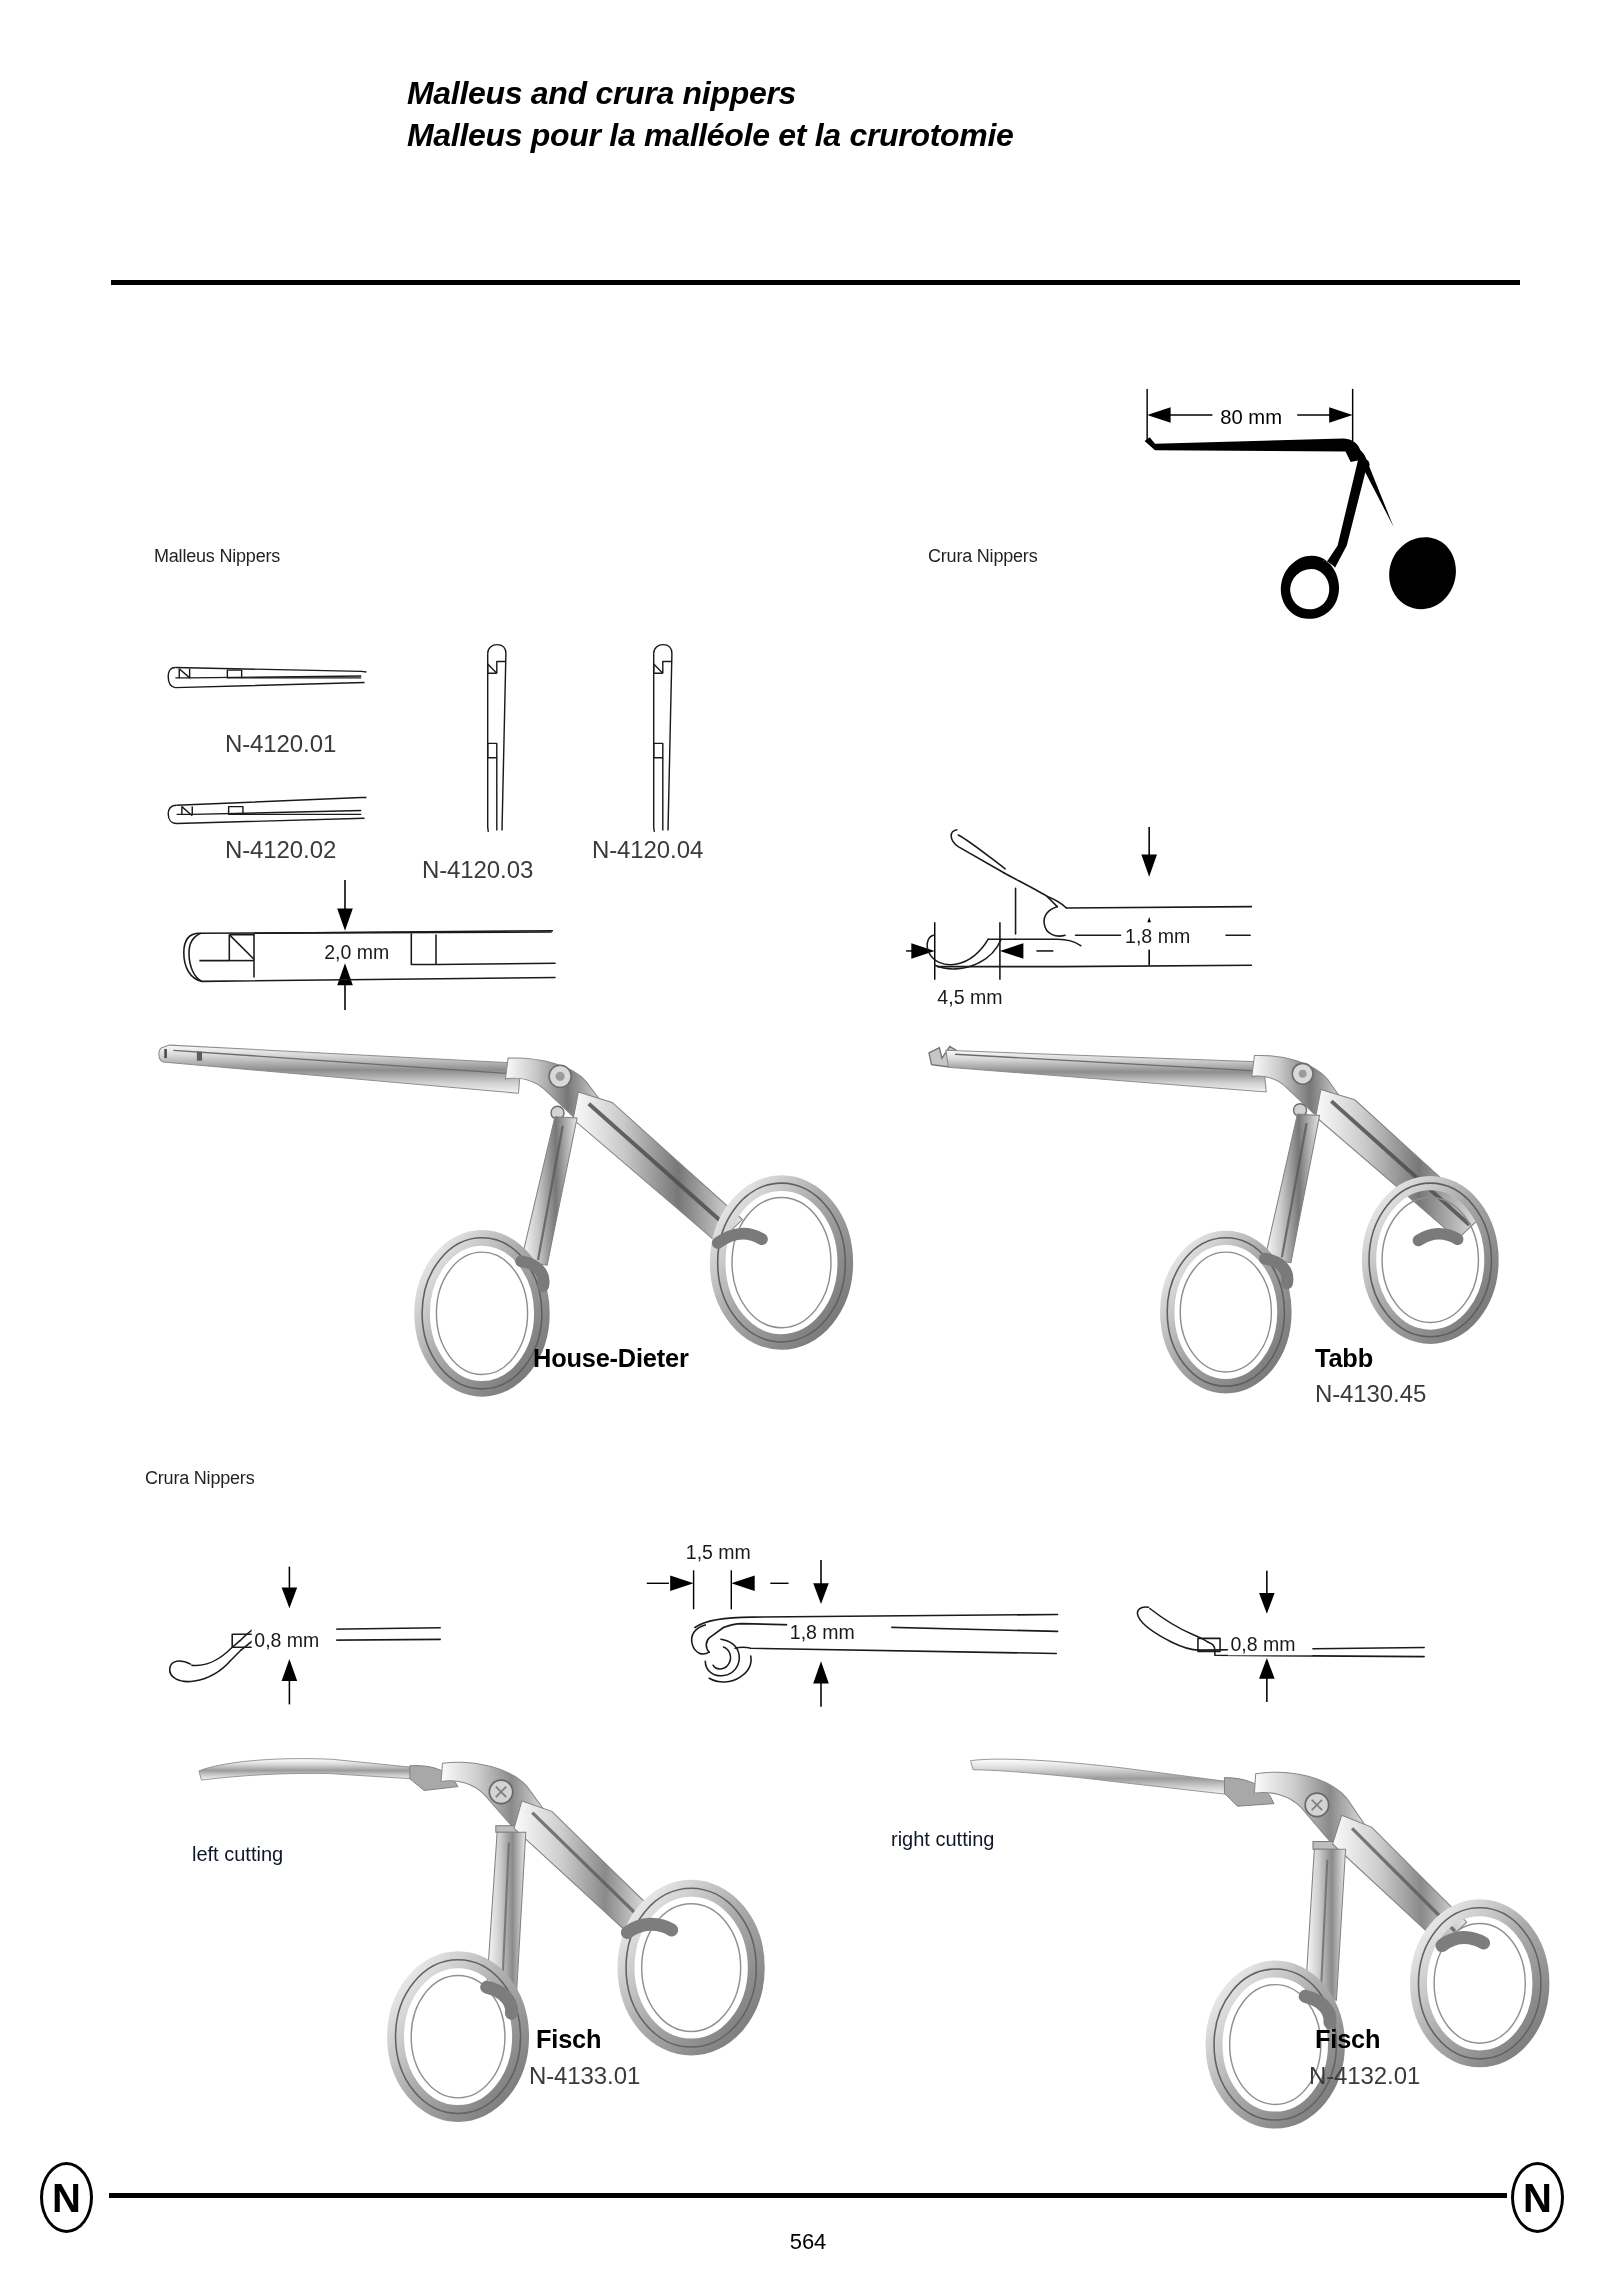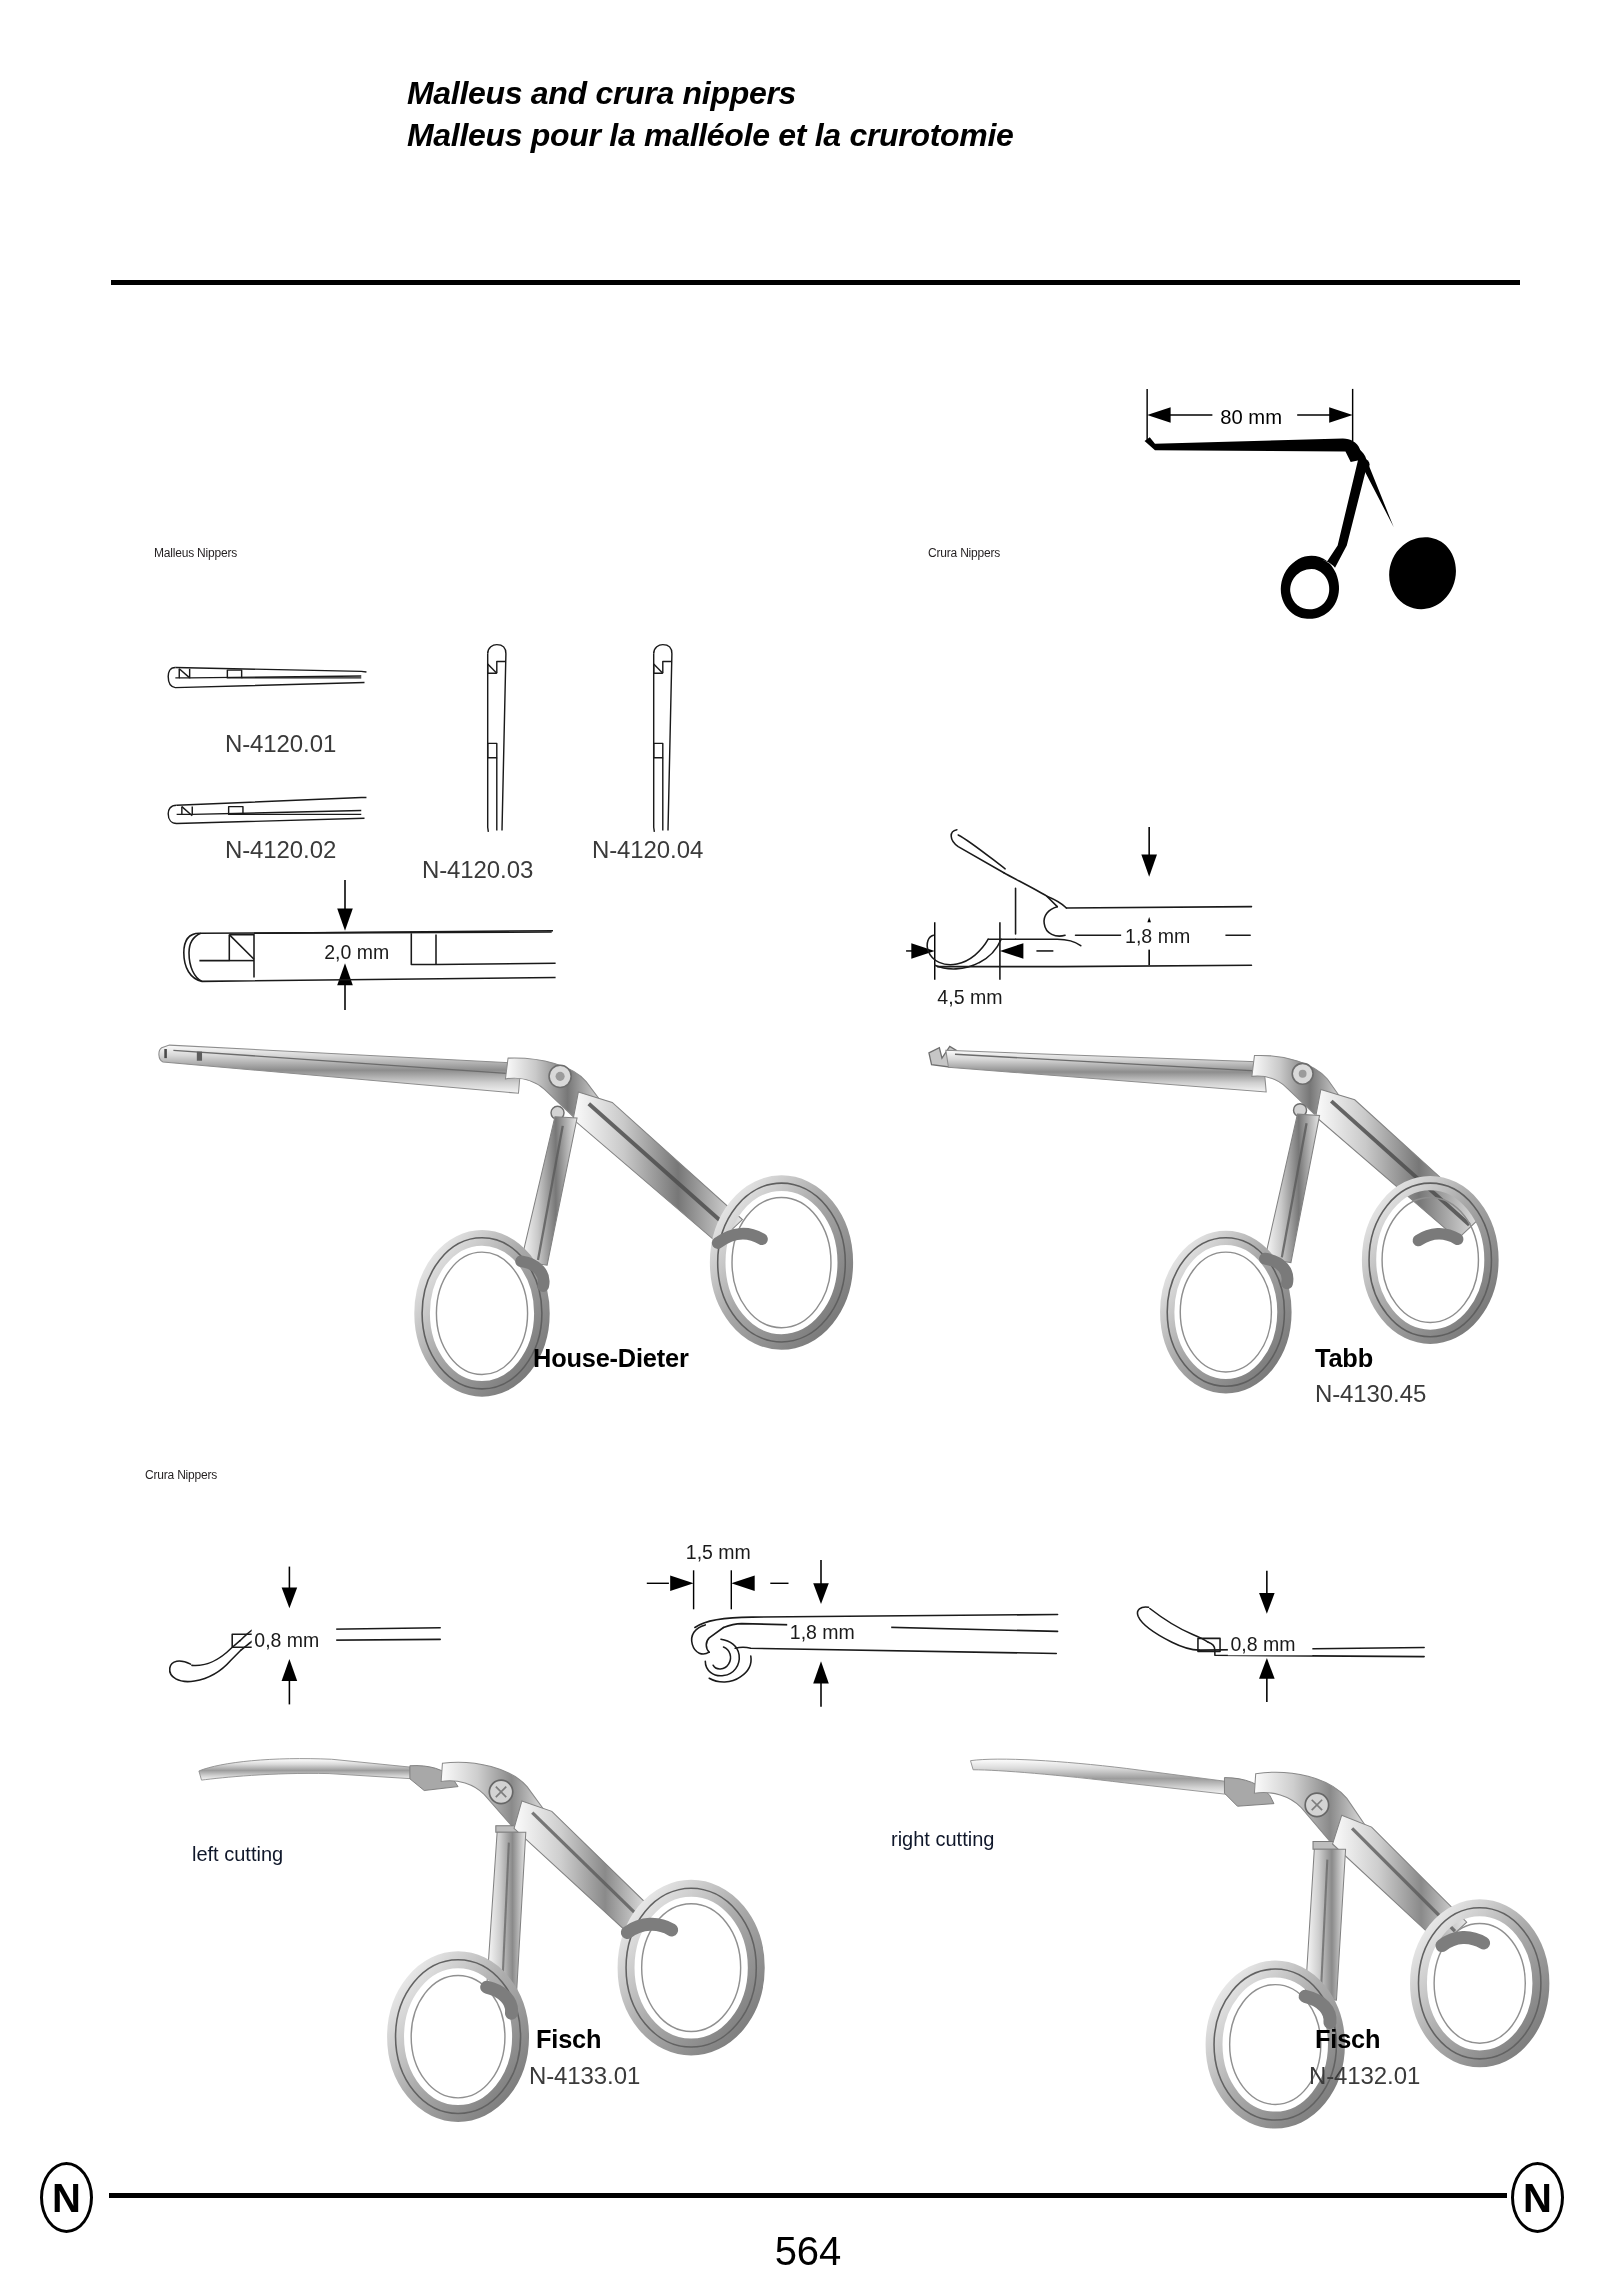--- a/index.html
+++ b/index.html
@@ -14,41 +14,41 @@
   #header-block{left:0;top:0;width:1616px;height:306px;}
   #logo{left:117px;top:62px;width:261px;height:186px;}
   #title-block{left:407px;top:72px;width:1140px;}
   .title-line{
     font-weight:bold;font-size:32px;line-height:42px;
     letter-spacing:-0.3px;white-space:nowrap;color:#000;font-style:italic;
   }
   #header-rule{left:111px;top:280px;width:1409px;height:4.6px;background:#000;}
   
   .sec-label{
-    font-size:12px;color:#231f20;letter-spacing:-0.2px;white-space:nowrap;
+    font-size:18px;color:#231f20;letter-spacing:-0.2px;white-space:nowrap;
   }
   .cat-num{
     font-size:24px;color:#3a3a3a;letter-spacing:-0.1px;white-space:nowrap;
   }
   .name-bold{
     font-size:25.4px;font-weight:bold;color:#000;letter-spacing:-0.2px;white-space:nowrap;
   }
   .cut-label{font-size:20px;color:#0f172a;white-space:nowrap;}
   
   #footer-rule{left:109px;top:2193px;width:1398px;height:5.2px;background:#000;}
   .footer-n{
     width:47px;height:65px;border:3.3px solid #000;border-radius:50%;
     display:flex;align-items:center;justify-content:center;
     font-size:40px;font-weight:bold;line-height:1;background:#fff;
   }
   #footer-n-left{left:40px;top:2162px;}
   #footer-n-right{left:1511px;top:2162px;}
   #page-number{
     left:0;top:2229px;width:1616px;text-align:center;
-    font-size:40px;color:#000;
+    font-size:22px;color:#000;
   }
   svg{display:block;overflow:visible;}
 </style>
 </head>
 <body>
 
 <div class="abs" id="header-block">
 
 
   <div class="abs" id="title-block">

